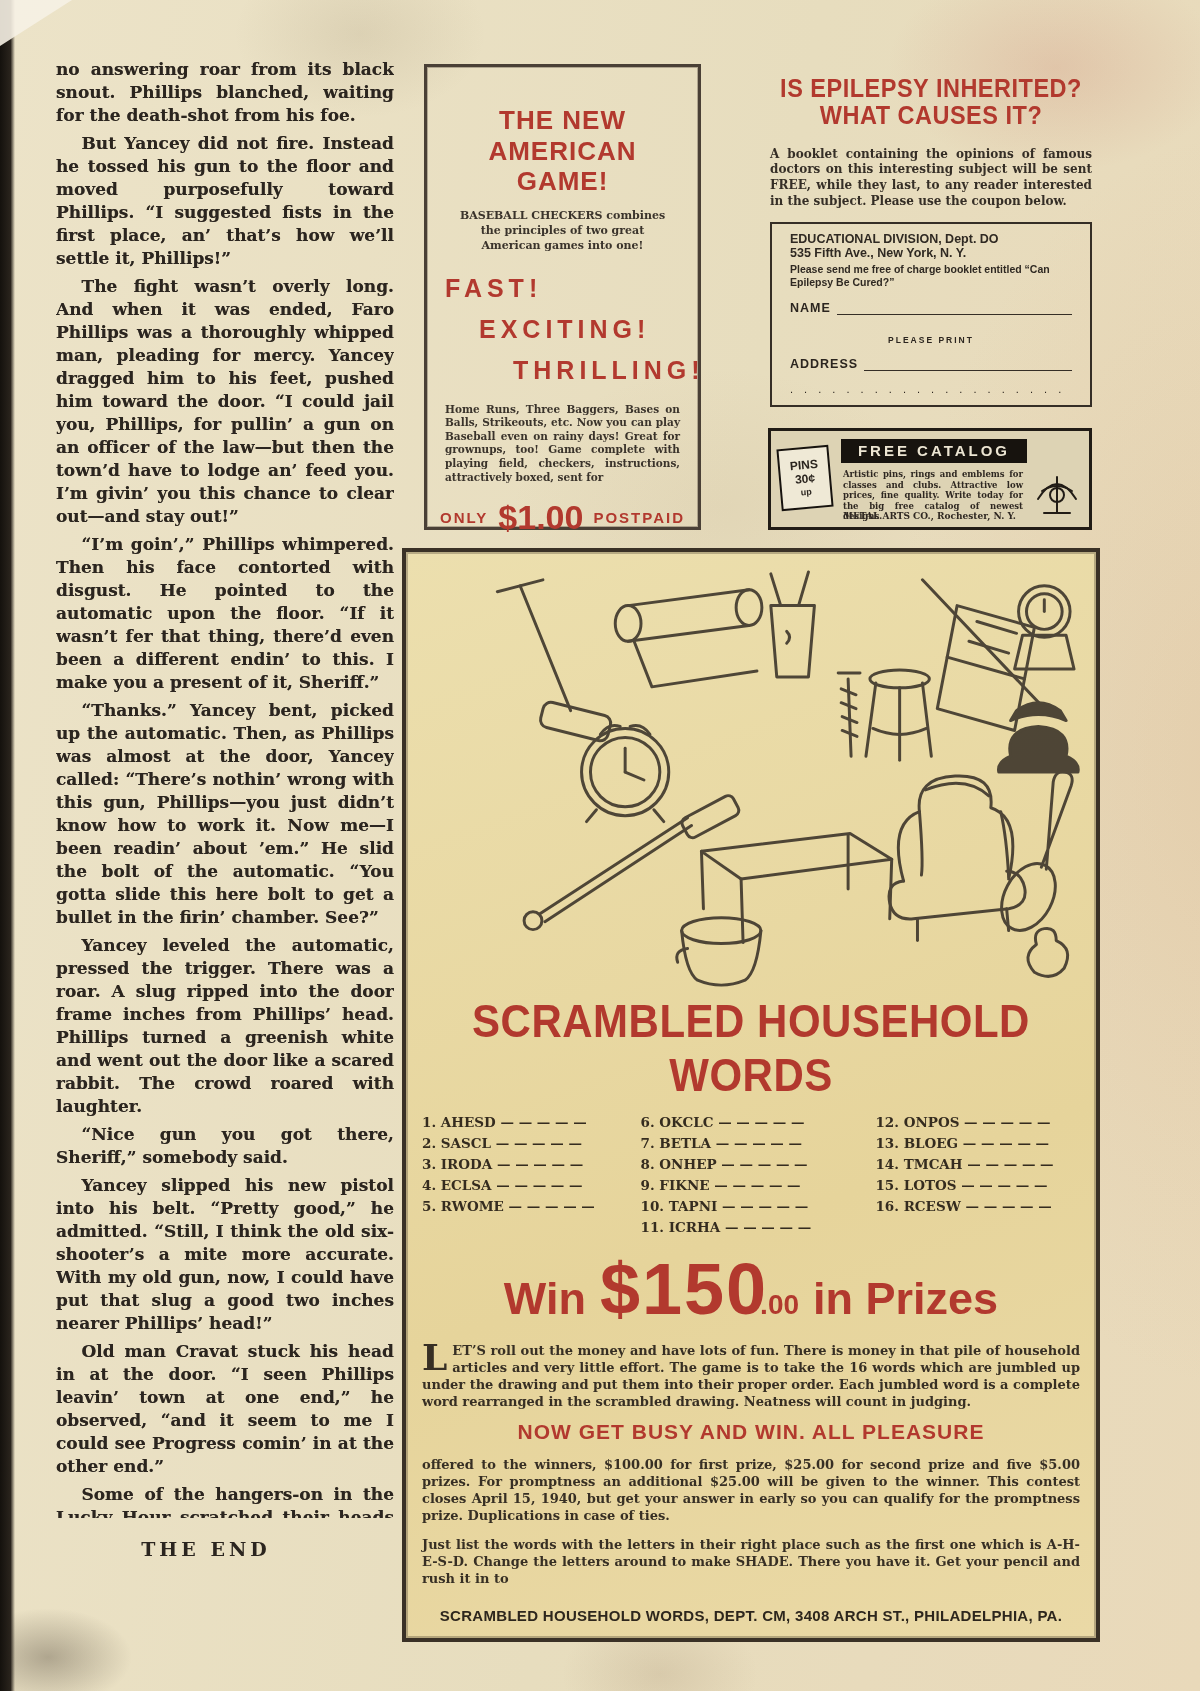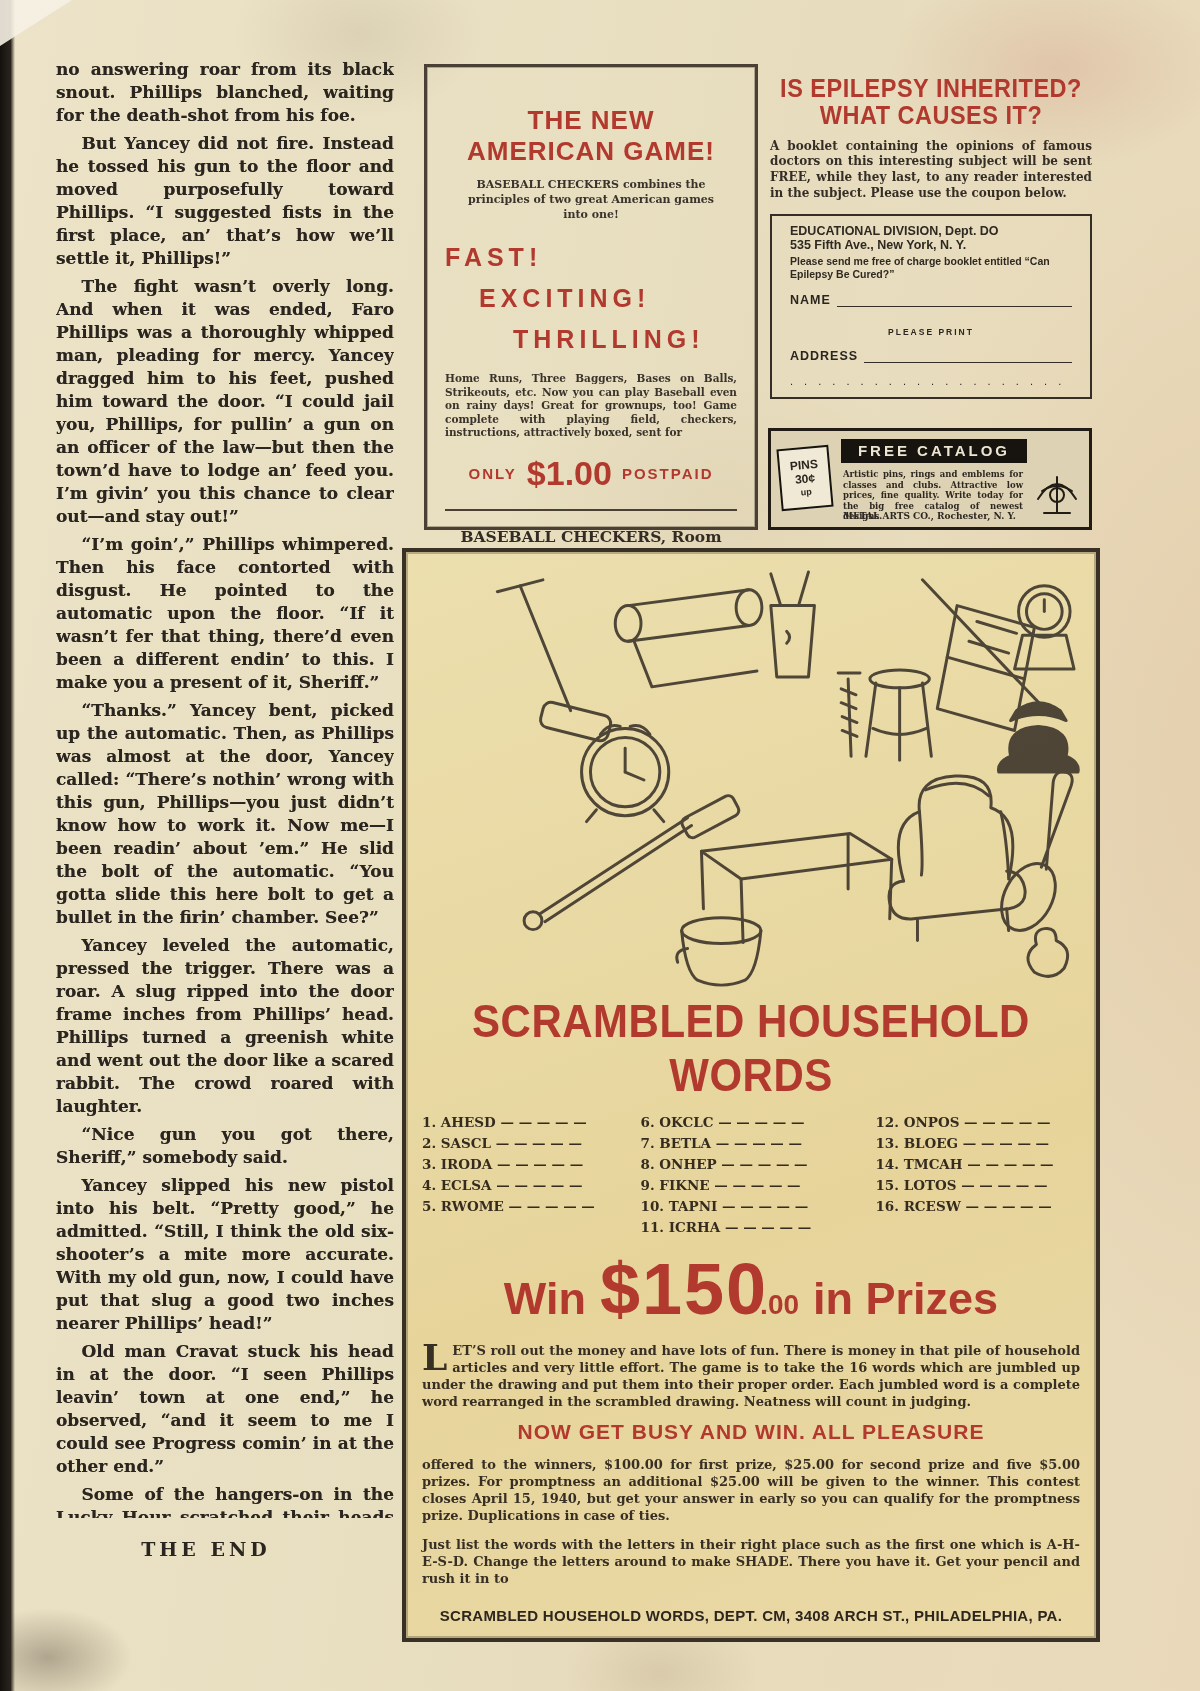--- a/index.html
+++ b/index.html
@@ -26,21 +26,21 @@
     font-size:17px; line-height:23px; font-weight:700; text-align:justify;
     text-shadow:0 0 .4px rgba(43,37,31,.55); }
   .story p { margin:0 0 5px; text-indent:1.5em; }
   .story p:first-of-type { text-indent:0; }
   .the-end { position:absolute; left:56px; top:1538px; width:300px; text-align:center;
     font-weight:700; font-size:19px; letter-spacing:4px; }
 
   .ad { position:absolute; }
 
   
-  .ad-baseball { left:424px; top:64px; width:334px; height:466px; border:3px solid #4a4036;
+  .ad-baseball { left:424px; top:64px; width:277px; height:466px; border:3px solid #4a4036;
     box-shadow:inset 0 0 0 1px rgba(74,64,54,.35);
     padding:10px 18px 12px; display:flex; flex-direction:column; align-items:center;
     font-family:"Liberation Sans", sans-serif; }
   .bb-title { margin-top:28px; color:#b2392e; font-weight:700; font-size:26px;
     line-height:1.18; letter-spacing:1px; text-align:center; }
   .bb-sub { margin-top:12px; width:92%; font-family:"DejaVu Serif", serif;
     font-size:11px; font-weight:700; color:#3a332b; line-height:1.35; text-align:center; }
   .bb-words { align-self:flex-start; margin-top:20px; display:flex; flex-direction:column; gap:12px;
     color:#b2392e; font-weight:700; font-size:25px; letter-spacing:5px; }
   .bb-words .w1 { margin-left:34px; }
@@ -53,21 +53,21 @@
   .bb-price .amt { font-size:34px; }
   .bb-rule { width:100%; border-top:2px solid #4a4036; margin-top:16px; }
   .bb-addr { margin-top:12px; font-family:"DejaVu Serif", serif; font-weight:700;
     font-size:15.5px; color:#332c24; text-align:center; }
   .bb-addr > div { border-bottom:1.5px solid #4a4036; padding:0 4px 3px; margin-top:4px; }
 
   
   .ad-epilepsy { left:770px; top:76px; width:322px; font-family:"Liberation Sans", sans-serif; }
   .ep-head { color:#b2392e; font-weight:700; font-size:23.5px; line-height:1.12;
     text-align:center; transform:scaleY(1.06); letter-spacing:.5px; }
-  .ep-body { margin-top:10px; font-family:"DejaVu Serif", serif; font-size:12px; font-weight:700;
+  .ep-body { margin-top:18px; font-family:"DejaVu Serif", serif; font-size:12px; font-weight:700;
     color:#352e26; line-height:1.32; text-align:justify; }
   .ep-coupon { margin-top:12px; border:2.5px solid #352e26; padding:8px 18px 10px; }
   .cp-line1,.cp-line2 { font-size:12.5px; font-weight:700; color:#2f2922; }
   .cp-line3 { margin-top:3px; font-size:10.5px; font-weight:700; line-height:1.25; color:#2f2922; }
   .cp-row { display:flex; align-items:flex-end; margin-top:12px; }
   .cp-label { font-size:12.5px; font-weight:700; letter-spacing:1px; }
   .cp-fill { flex:1; border-bottom:1.5px solid #352e26; margin-left:6px; height:12px; }
   .cp-print { text-align:center; font-size:8.5px; font-weight:700; letter-spacing:2px; margin-top:20px; }
   .cp-dots { margin-top:12px; font-size:11px; letter-spacing:4px; white-space:nowrap; overflow:hidden; }
 

